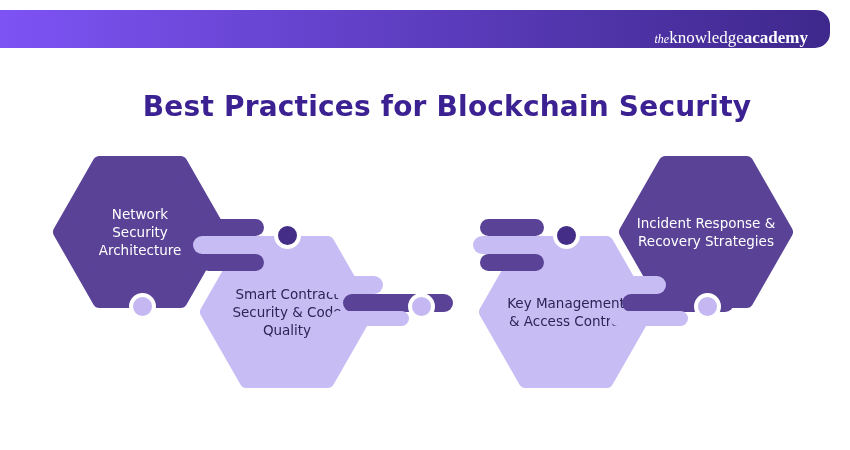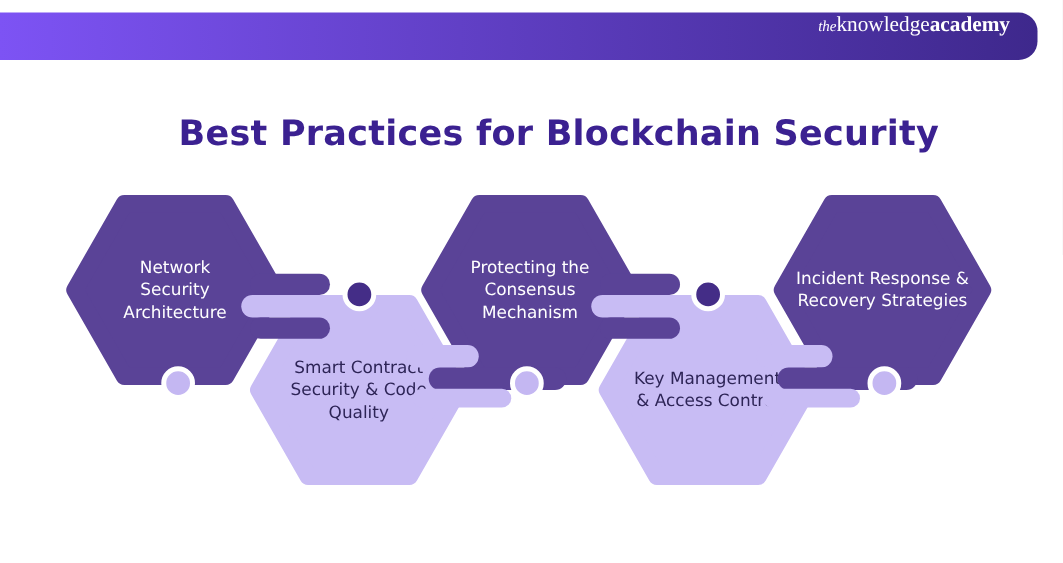--- a/index.html
+++ b/index.html
@@ -17,21 +17,21 @@
   body{background:#e8e8e8;font-family:"DejaVu Sans",sans-serif;}
   .canvas{
     position:relative;width:850px;height:450px;background:var(--bg);
     overflow:hidden;margin:0 auto;
   }
   
   .header-bar{
     position:absolute;left:0;top:10px;width:830px;height:38px;
     background:linear-gradient(90deg,var(--header-grad-start) 0%,var(--header-grad-end) 100%);
     border-radius:0 15px 15px 0;
-    display:flex;align-items:flex-start;justify-content:flex-end;
+    display:flex;align-items:flex-end;justify-content:flex-end;
     padding-right:22px;
   }
   .logo{color:#fff;font-family:"Liberation Serif","DejaVu Serif",serif;white-space:nowrap;}
   .logo .logo-the{font-style:italic;font-size:12px;}
   .logo .logo-knowledge{font-size:17px;font-weight:400;}
   .logo .logo-academy{font-size:17px;font-weight:700;}
   
   .title{
     position:absolute;left:0;top:90px;width:100%;
     text-align:center;color:var(--title-color);
@@ -113,26 +113,20 @@
     <div class="hex-label">Network Security Architecture</div>
   </div>
 
   <div class="hex light" id="hex-2">
     <svg viewBox="0 0 176 152">
       <polygon points="8,76 47.5,7 128.5,7 168,76 128.5,145 47.5,145" stroke-width="14" stroke-linejoin="round"></polygon>
     </svg>
     <div class="hex-label">Smart Contract Security &amp; Code Quality</div>
   </div>
 
-  <div class="hex dark" id="hex-3">
-    <svg viewBox="0 0 176 152">
-      <polygon points="8,76 47.5,7 128.5,7 168,76 128.5,145 47.5,145" stroke-width="14" stroke-linejoin="round"></polygon>
-    </svg>
-    <div class="hex-label">Protecting the Consensus Mechanism</div>
-  </div>
 
   <div class="hex light" id="hex-4">
     <svg viewBox="0 0 176 152">
       <polygon points="8,76 47.5,7 128.5,7 168,76 128.5,145 47.5,145" stroke-width="14" stroke-linejoin="round"></polygon>
     </svg>
     <div class="hex-label">Key Management &amp; Access Control</div>
   </div>
 
   <div class="hex dark" id="hex-5">
     <svg viewBox="0 0 176 152">

